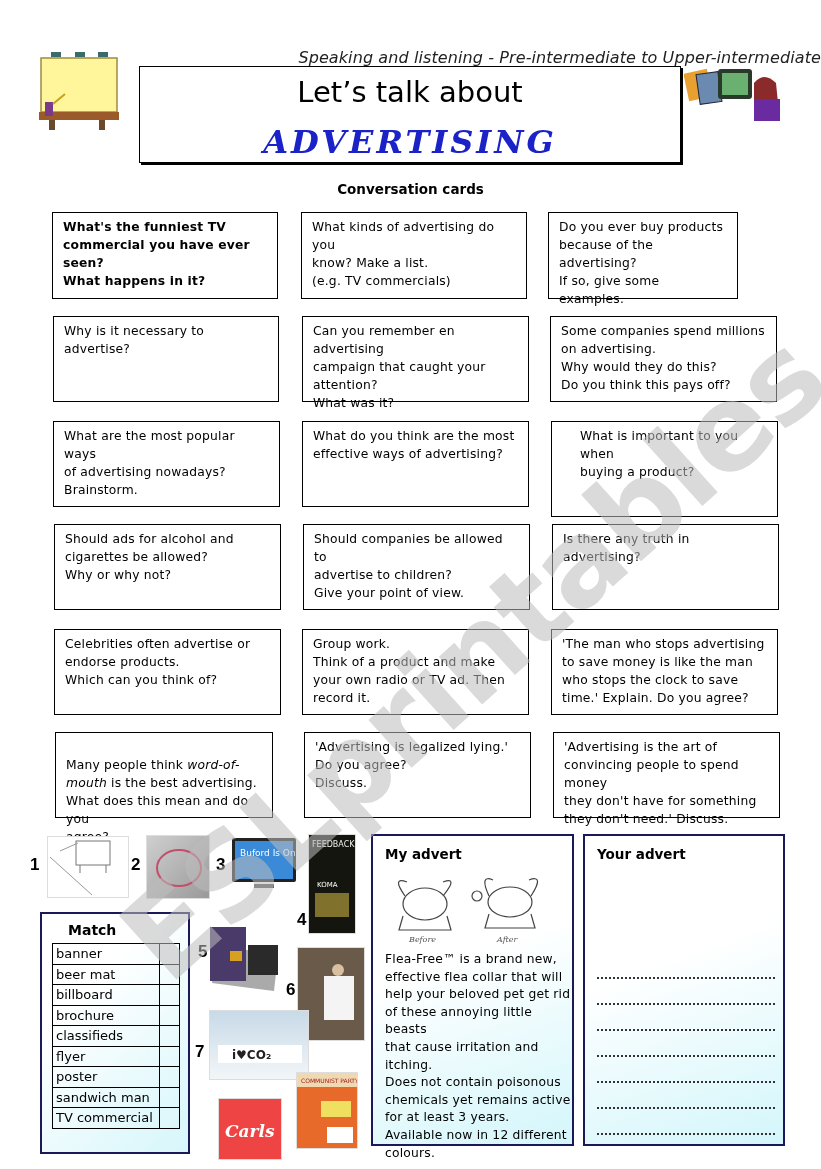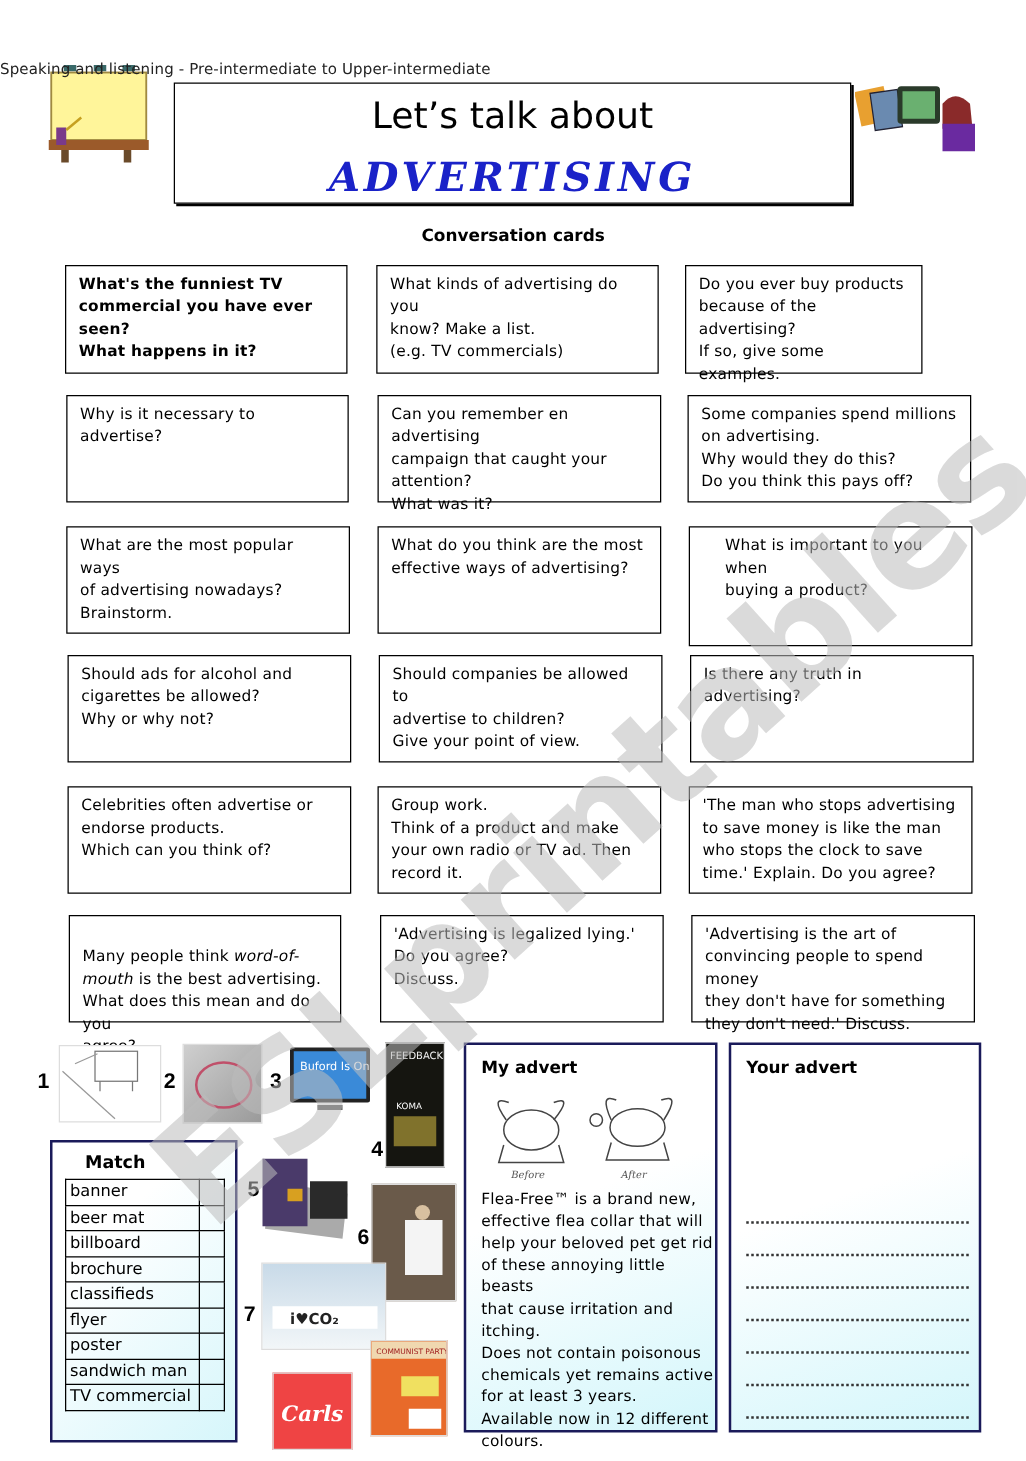--- a/index.html
+++ b/index.html
@@ -1,18 +1,18 @@
 <!DOCTYPE html>
 <html><head>
 <meta charset="utf-8">
 <style>
   html, body { margin:0; padding:0; background:#fff; }
   body { width:821px; height:1169px; position:relative; overflow:hidden; font-family:"DejaVu Sans", sans-serif; color:#000; }
   .abs { position:absolute; }
-  .subtitle { left:0; width:821px; top:48px; text-align:left; font-size:12px; color:#222; letter-spacing:0.1px; }
+  .subtitle { left:0; width:821px; top:48px; text-align:right; font-size:16px; color:#222; letter-spacing:0.1px;font-style:italic; }
   .title-box { left:139px; top:66px; width:540px; height:95px; border:1.5px solid #000; box-shadow:2px 2px 0 #000; background:#fff; }
   .title-line1 { position:absolute; left:0; right:0; top:8px; text-align:center; font-size:29px; }
   .title-line2 { position:absolute; left:0; right:0; top:56px; text-align:center; font-family:"DejaVu Serif", serif; font-style:italic; font-size:32px; color:#1a22c8; letter-spacing:3px; font-weight:bold; }
   .conv { left:0; width:821px; top:181px; text-align:center; font-size:13.5px; font-weight:bold; }
   .card { border:1.2px solid #000; background:#fff; font-size:12.3px; line-height:18px; padding:5px 10px; box-sizing:border-box; white-space:pre-line; letter-spacing:0.2px; }
   .card em { font-style:italic; }
   .watermark { left:40px; top:520px; font-size:118px; font-weight:bold; color:#bdbdbd; opacity:0.55; transform:rotate(-42deg); transform-origin:left top; white-space:nowrap; pointer-events:none; font-family:"DejaVu Sans", sans-serif; letter-spacing:-2px; z-index:5; }
   .num { font-size:17px; font-family:"Liberation Sans", sans-serif; font-weight:bold; }
   .pic { border:1px solid #ddd; overflow:hidden; }
   .match-box { left:40px; top:912px; width:150px; height:242px; border:2px solid #1a1a5a; background:linear-gradient(135deg,#ffffff 30%,#d6f6fb 100%); box-sizing:border-box; }

